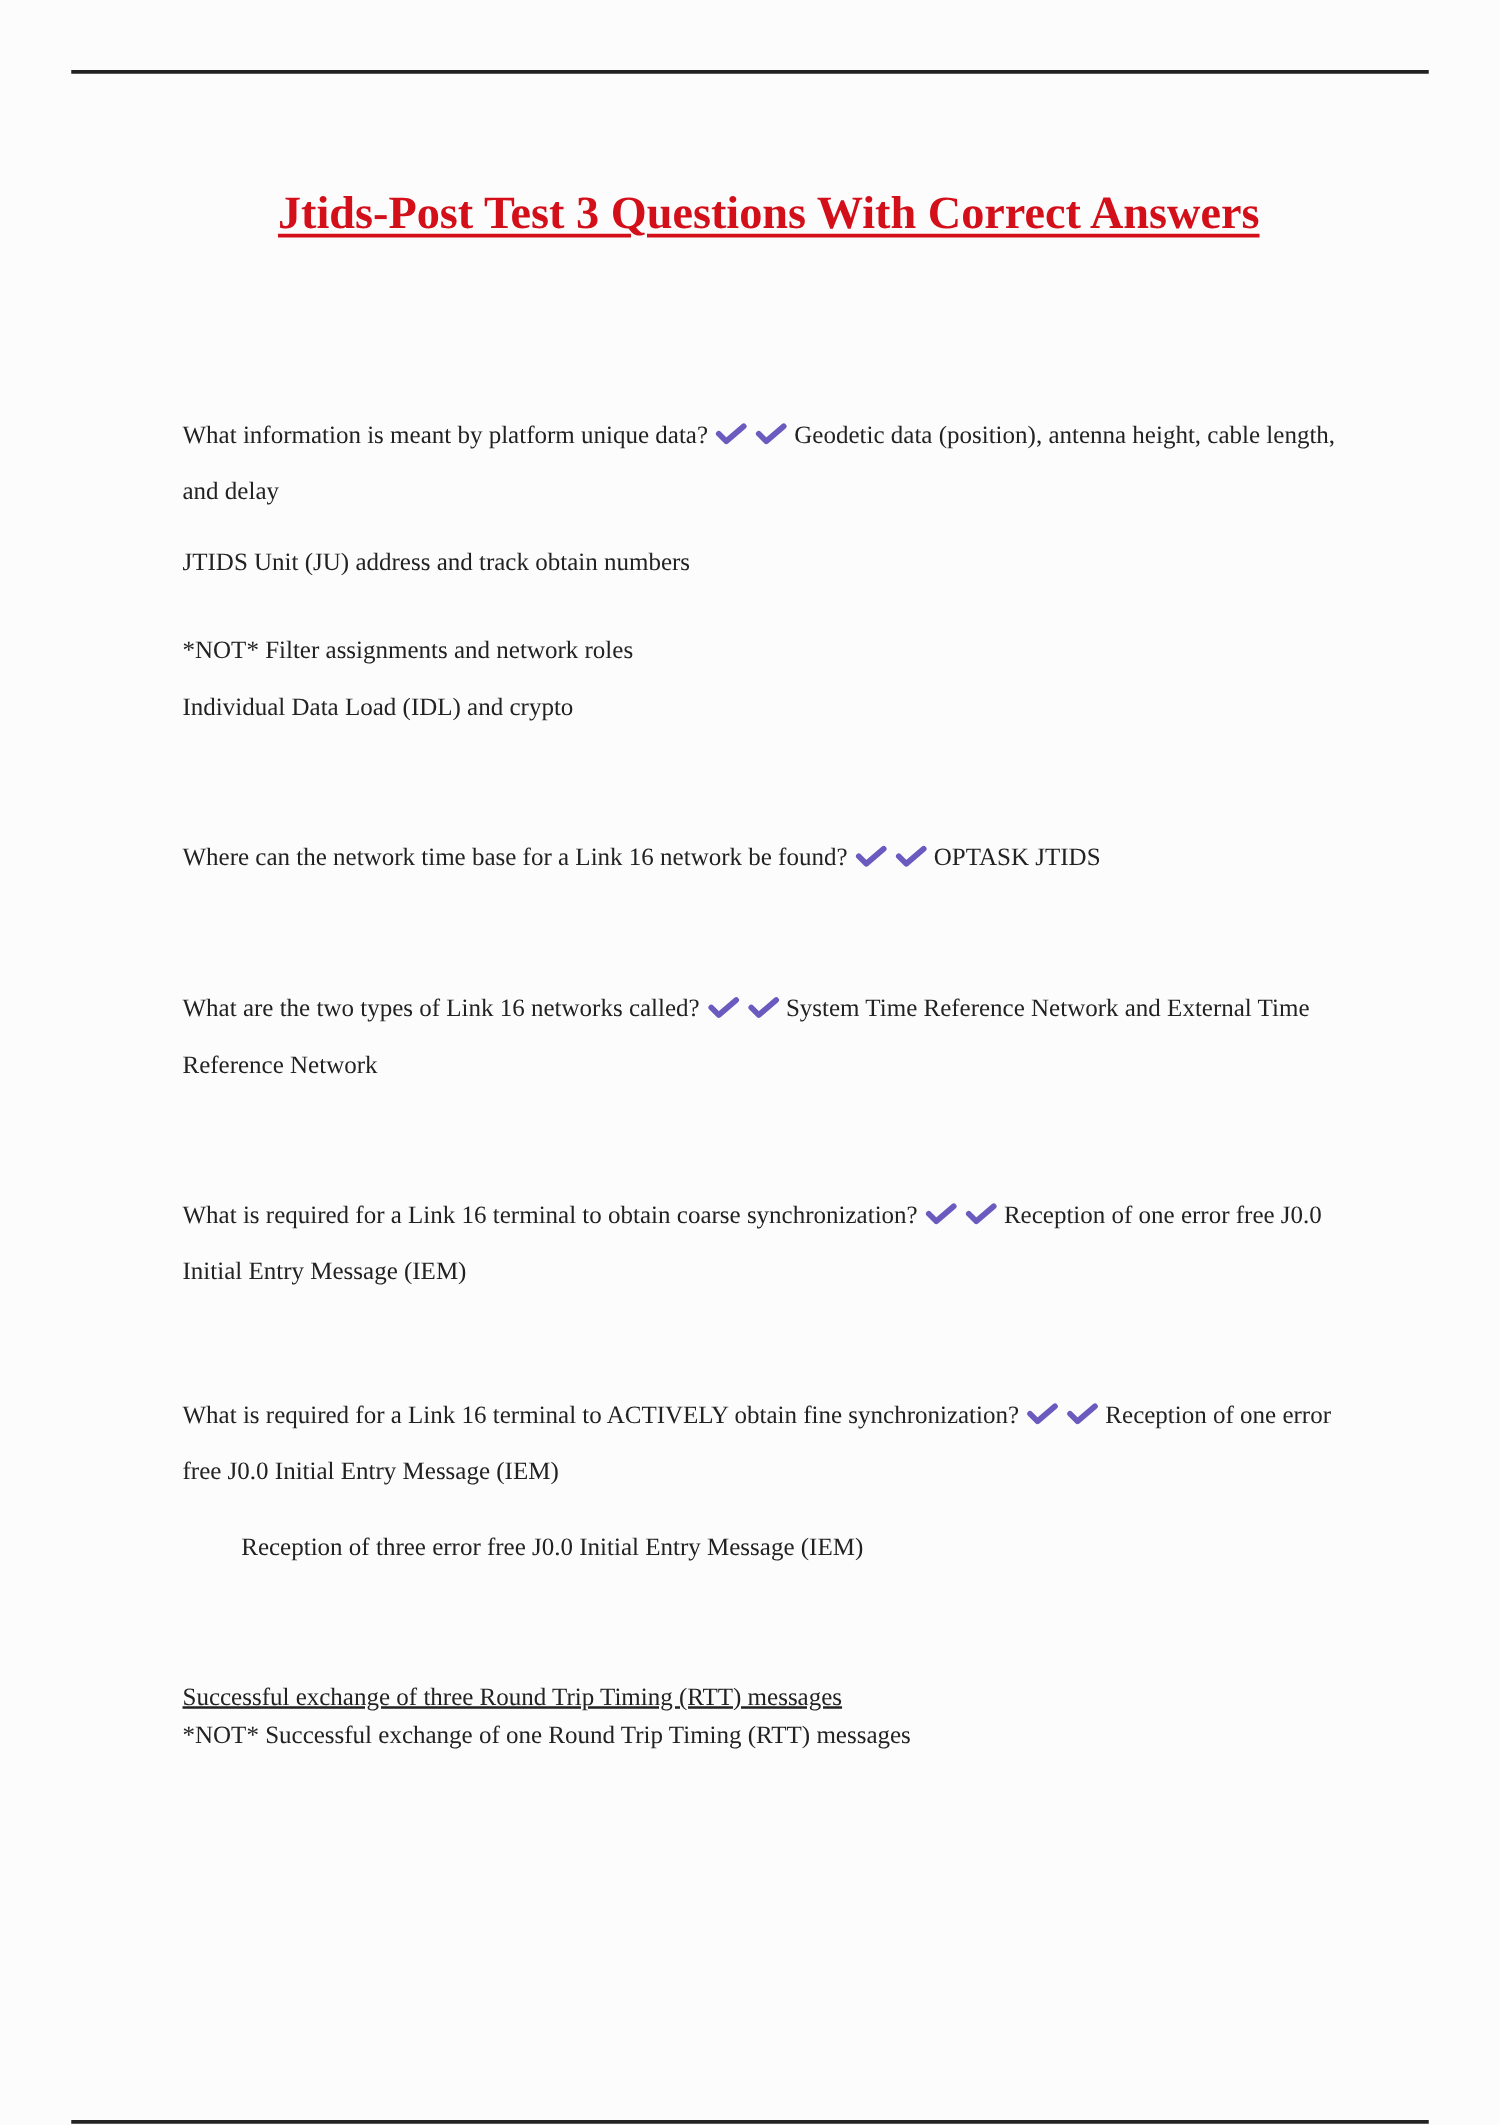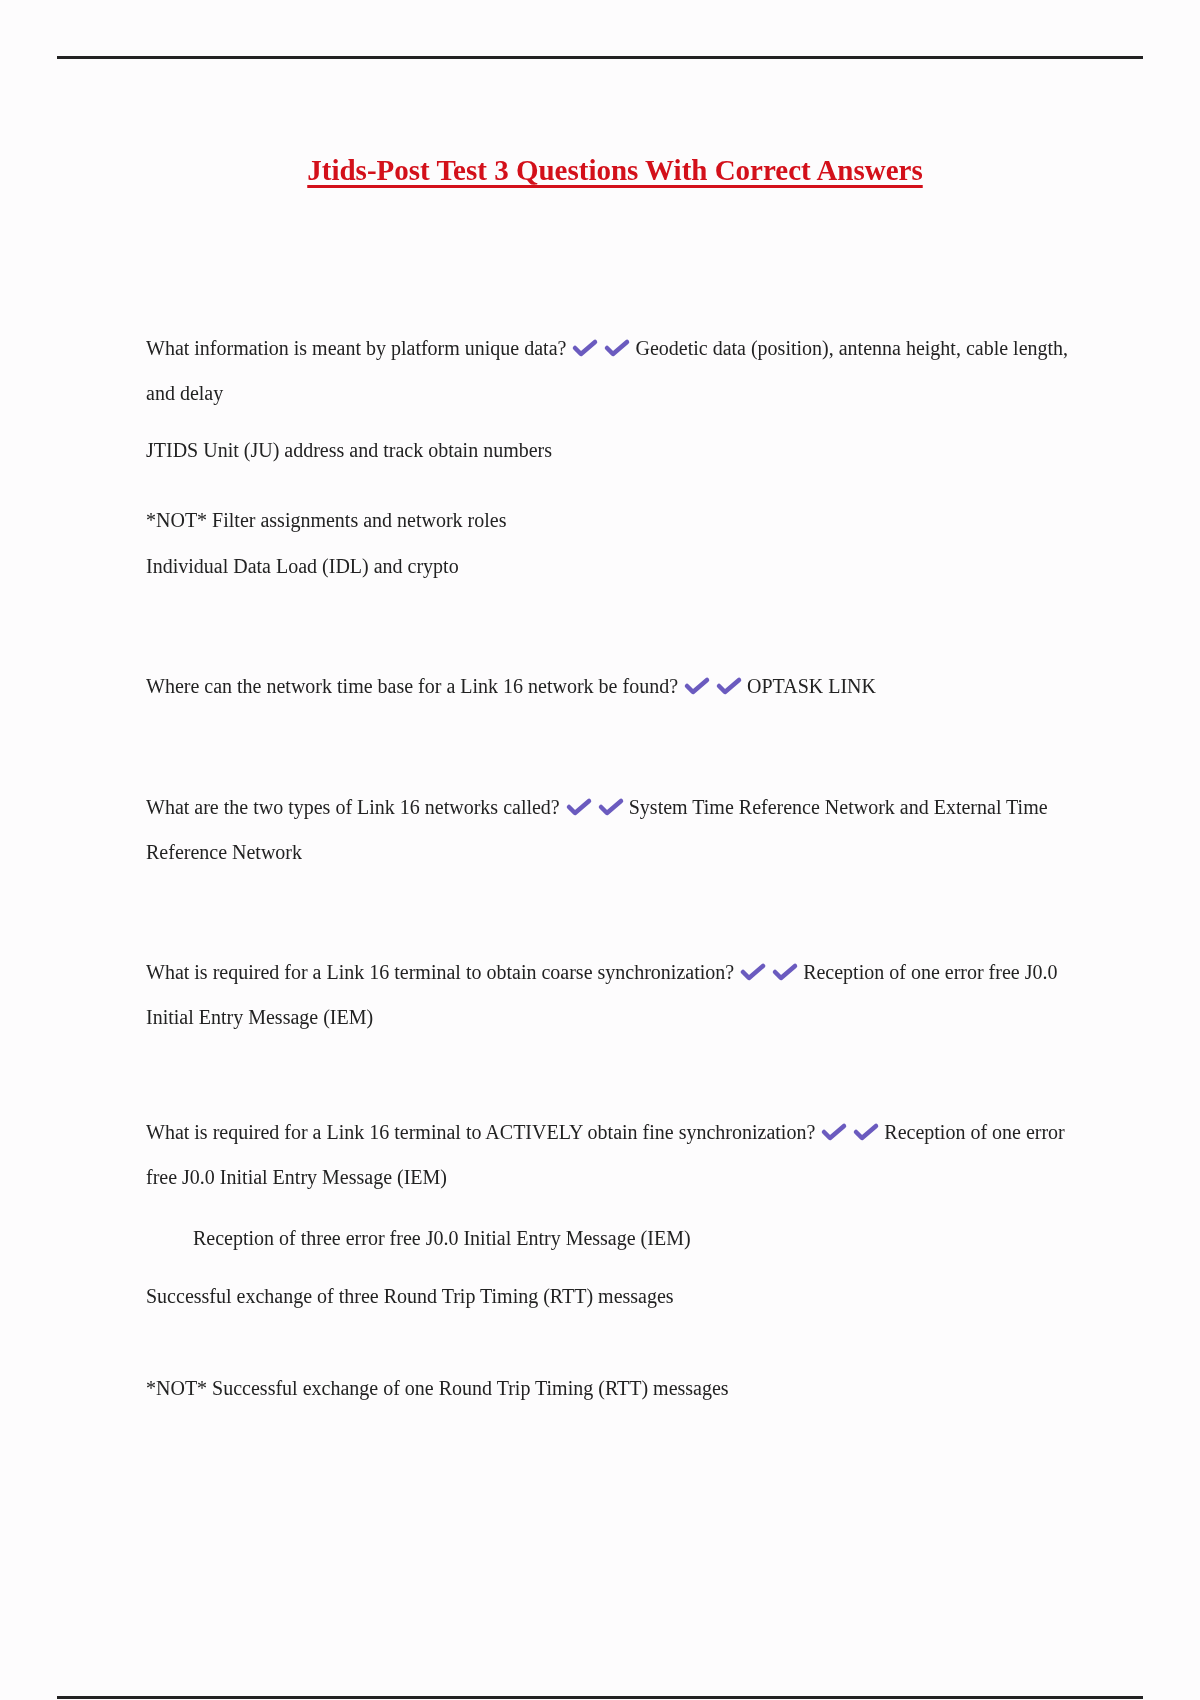--- a/index.html
+++ b/index.html
@@ -8,21 +8,21 @@
       background: #fdfcfd;
       font-family: "Liberation Serif", "DejaVu Serif", serif;
       color: #222;
     }
     .rule { position: absolute; left: 57px; width: 1086px; height: 3px; background: #222; }
     .rule.top { top: 56px; }
     .rule.bottom { top: 1696px; }
     .title {
       position: absolute; left: 150px; width: 930px; top: 142px;
       text-align: center; color: #d3101a; font-weight: bold;
-      font-size: 29px; line-height: 57px;
+      font-size: 37px; line-height: 57px;
       text-decoration: underline; text-decoration-thickness: 3px; text-underline-offset: 5px;
     }
     .para {
       position: absolute; left: 146px; width: 940px;
       font-size: 20px; line-height: 45px; color: #222;
     }
     .check { display: inline-block; width: 28px; height: 22px; vertical-align: -4px; margin-right: 4px; }
     .check svg { width: 28px; height: 22px; display: block; }
     .checks { white-space: nowrap; }
   </style>
@@ -46,21 +46,21 @@
 <div class="para" style="top:498px;">*NOT* Filter assignments and network roles</div>
 <div class="para" style="top:544px;">Individual Data Load (IDL) and crypto</div>
 
 <div class="para" style="top:664px;">
   <span>Where can the network time base for a Link 16 network be found?</span>
   <span class="checks">
     <span class="check"><svg viewBox="0 0 28 22">
           <path d="M4 11 L10 17 L24 5" fill="none" stroke="#6b5bbf" stroke-width="4.5" stroke-linecap="round" stroke-linejoin="round"></path>
         </svg></span><span class="check"><svg viewBox="0 0 28 22">
           <path d="M4 11 L10 17 L24 5" fill="none" stroke="#6b5bbf" stroke-width="4.5" stroke-linecap="round" stroke-linejoin="round"></path>
-        </svg></span></span><span>OPTASK LINK</span>
+        </svg></span></span><span>OPTASK JTIDS</span>
 </div>
 
 <div class="para" style="top:785px;">
   <span>What are the two types of Link 16 networks called?</span>
   <span class="checks">
     <span class="check"><svg viewBox="0 0 28 22">
           <path d="M4 11 L10 17 L24 5" fill="none" stroke="#6b5bbf" stroke-width="4.5" stroke-linecap="round" stroke-linejoin="round"></path>
         </svg></span><span class="check"><svg viewBox="0 0 28 22">
           <path d="M4 11 L10 17 L24 5" fill="none" stroke="#6b5bbf" stroke-width="4.5" stroke-linecap="round" stroke-linejoin="round"></path>
         </svg></span></span><span>System Time Reference Network and External Time Reference Network</span>
@@ -79,16 +79,16 @@
 <div class="para" style="top:1110px;">
   <span>What is required for a Link 16 terminal to ACTIVELY obtain fine synchronization?</span>
   <span class="checks">
     <span class="check"><svg viewBox="0 0 28 22">
           <path d="M4 11 L10 17 L24 5" fill="none" stroke="#6b5bbf" stroke-width="4.5" stroke-linecap="round" stroke-linejoin="round"></path>
         </svg></span><span class="check"><svg viewBox="0 0 28 22">
           <path d="M4 11 L10 17 L24 5" fill="none" stroke="#6b5bbf" stroke-width="4.5" stroke-linecap="round" stroke-linejoin="round"></path>
         </svg></span></span><span>Reception of one error free J0.0 Initial Entry Message (IEM)</span>
 </div>
 <div class="para" style="top:1216px;margin-left:47px;">Reception of three error free J0.0 Initial Entry Message (IEM)</div>
-<div class="para" style="top:1274px;">Successful exchange of three Round Trip Timing (RTT) messages</div>
+<div class="para" style="top:1336px;text-decoration:underline;">Successful exchange of three Round Trip Timing (RTT) messages</div>
 <div class="para" style="top:1366px;">*NOT* Successful exchange of one Round Trip Timing (RTT) messages</div>
 
 <div class="rule bottom"></div>
 
 </body></html>

